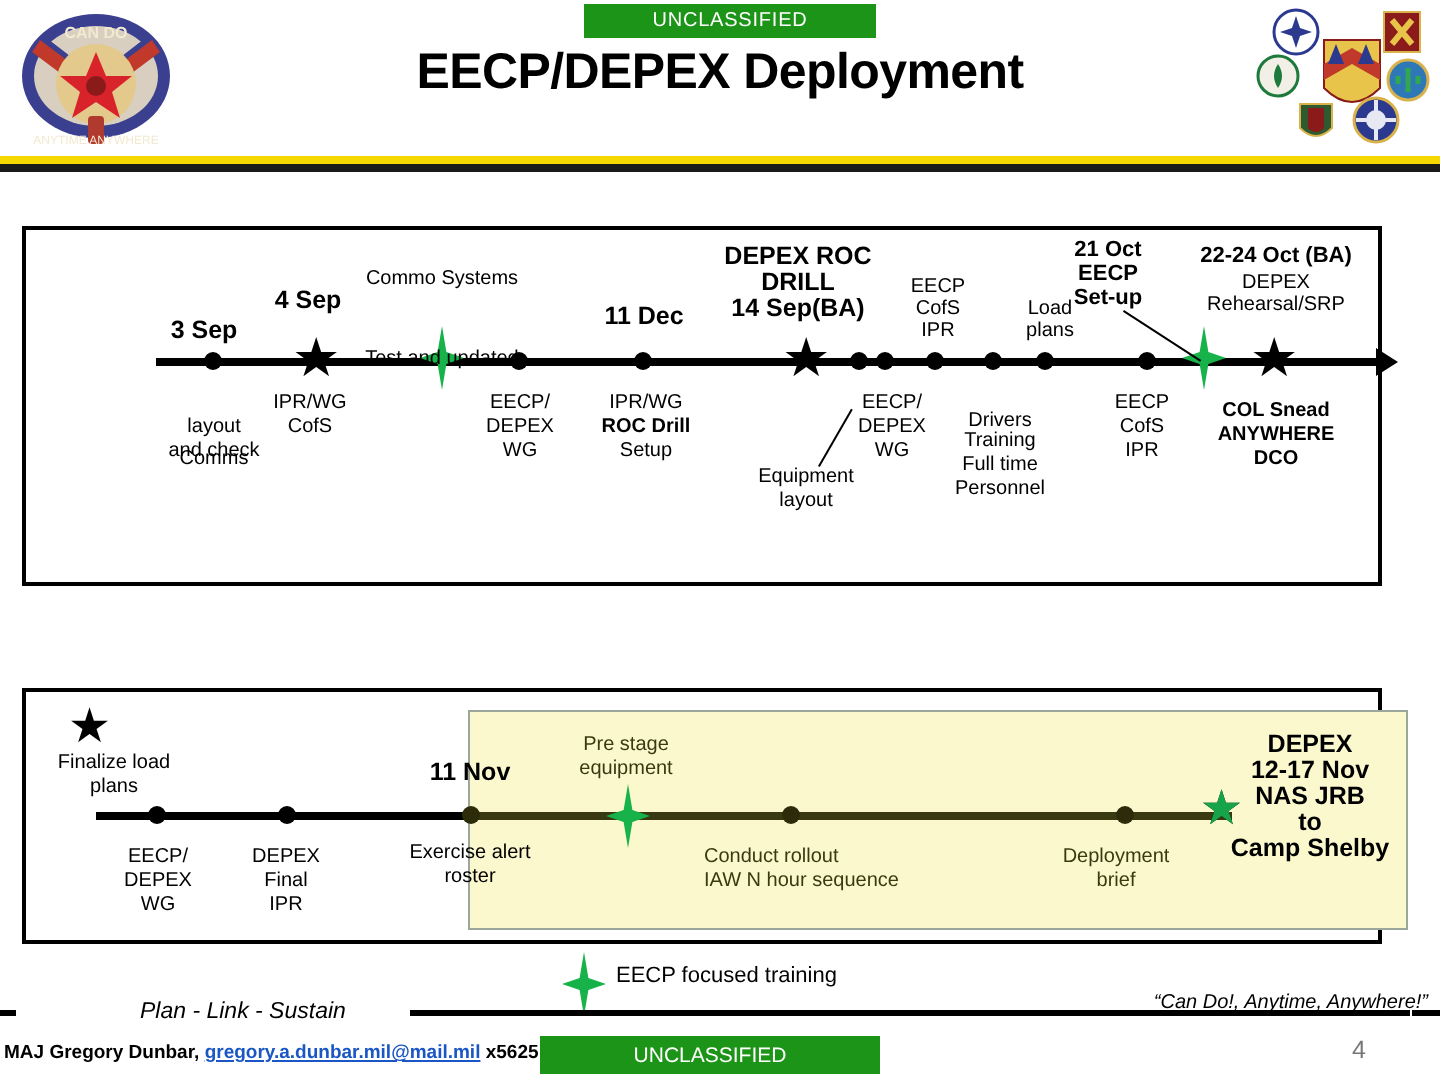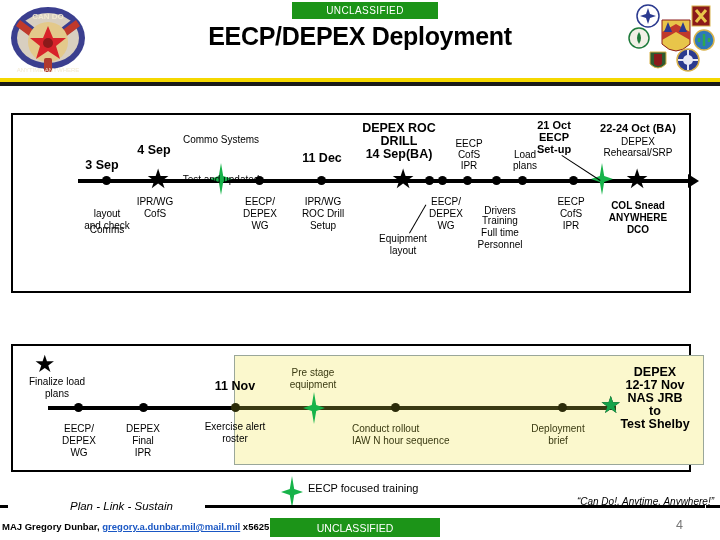--- a/index.html
+++ b/index.html
@@ -219,21 +219,21 @@
 <div class="lbl lbl-sub ctr" style="left:78px;top:220px;width:58px;">and check</div>
 
 <div class="lbl lbl-sub ctr" style="left:130px;top:196px;width:50px;">IPR/WG</div>
 <div class="lbl lbl-sub ctr" style="left:130px;top:208px;width:50px;">CofS</div>
 
 <div class="lbl lbl-sub ctr" style="left:234px;top:196px;width:52px;">EECP/</div>
 <div class="lbl lbl-sub ctr" style="left:234px;top:208px;width:52px;">DEPEX</div>
 <div class="lbl lbl-sub ctr" style="left:234px;top:220px;width:52px;">WG</div>
 
 <div class="lbl lbl-sub ctr" style="left:292px;top:196px;width:62px;">IPR/WG</div>
-<div class="lbl lbl-sub ctr" style="left:292px;top:208px;width:62px;">ROC Drill</div>
+<div class="lbl lbl-sub ctr" style="left:292px;top:208px;width:62px;font-weight:bold;">ROC Drill</div>
 <div class="lbl lbl-sub ctr" style="left:292px;top:220px;width:62px;">Setup</div>
 
 <div class="lbl lbl-sub ctr" style="left:370px;top:233px;width:66px;">Equipment</div>
 <div class="lbl lbl-sub ctr" style="left:370px;top:245px;width:66px;">layout</div>
 
 <div class="lbl lbl-sub ctr" style="left:420px;top:196px;width:52px;">EECP/</div>
 <div class="lbl lbl-sub ctr" style="left:420px;top:208px;width:52px;">DEPEX</div>
 <div class="lbl lbl-sub ctr" style="left:420px;top:220px;width:52px;">WG</div>
 
 <div class="lbl lbl-sub ctr" style="left:470px;top:205px;width:60px;">Drivers</div>
@@ -289,21 +289,21 @@
 <div class="lbl lbl-sub" style="left:352px;top:423px;color:#3a3a12;text-align:right;">Conduct rollout</div>
 <div class="lbl lbl-sub" style="left:352px;top:435px;color:#3a3a12;">IAW N hour sequence</div>
 
 <div class="lbl lbl-sub ctr" style="left:512px;top:423px;width:92px;color:#3a3a12;">Deployment</div>
 <div class="lbl lbl-sub ctr" style="left:512px;top:435px;width:92px;color:#3a3a12;">brief</div>
 
 <div class="lbl lbl-date ctr" style="left:612px;top:365px;width:86px;">DEPEX</div>
 <div class="lbl lbl-date ctr" style="left:612px;top:378px;width:86px;">12-17 Nov</div>
 <div class="lbl lbl-date ctr" style="left:612px;top:391px;width:86px;">NAS JRB</div>
 <div class="lbl lbl-date ctr" style="left:612px;top:404px;width:86px;">to</div>
-<div class="lbl lbl-date ctr" style="left:608px;top:417px;width:94px;">Test Shelby</div>
+<div class="lbl lbl-date ctr" style="left:608px;top:417px;width:94px;">Camp Shelby</div>
 
 <div id="legend-row" class="burst" style="left:281px;top:476px;">
   <svg viewBox="0 0 22 32" width="22" height="32">
       <path d="M11 0 L13.2 13 L22 16 L13.2 19 L11 32 L8.8 19 L0 16 L8.8 13 Z" fill="#17b34a"></path>
     </svg>
 </div>
 <div id="legend-text">EECP focused training</div>
 
 <div id="footer-rule-left"></div>
 <div id="footer-rule-mid"></div>

